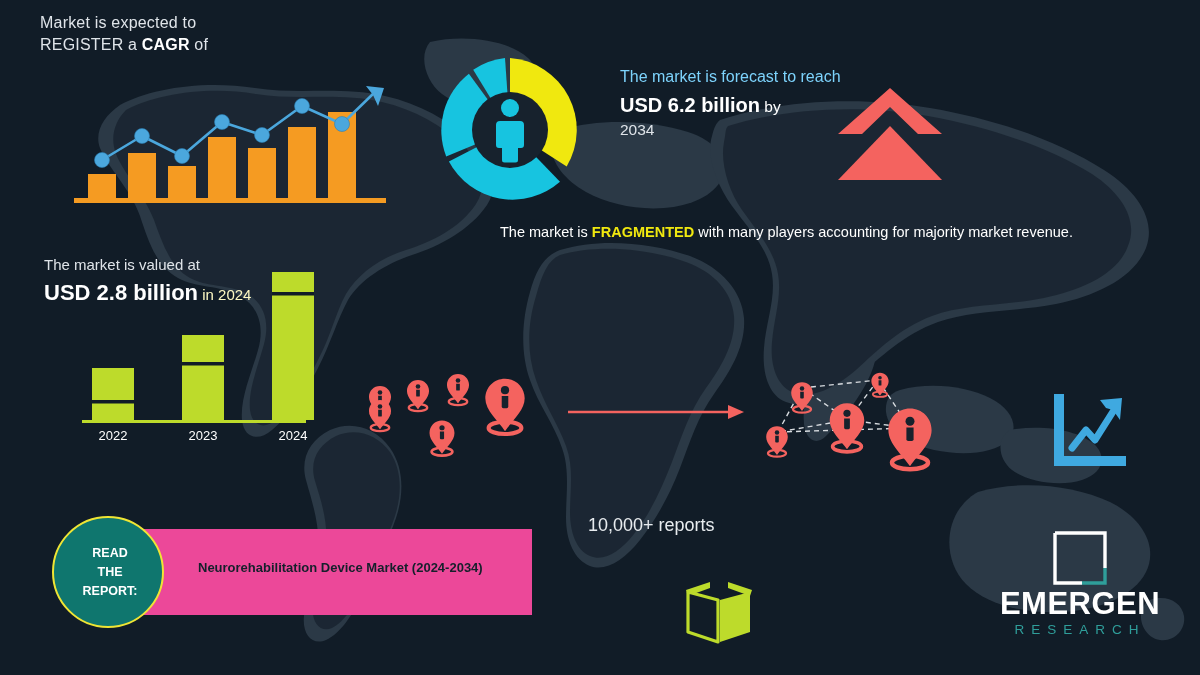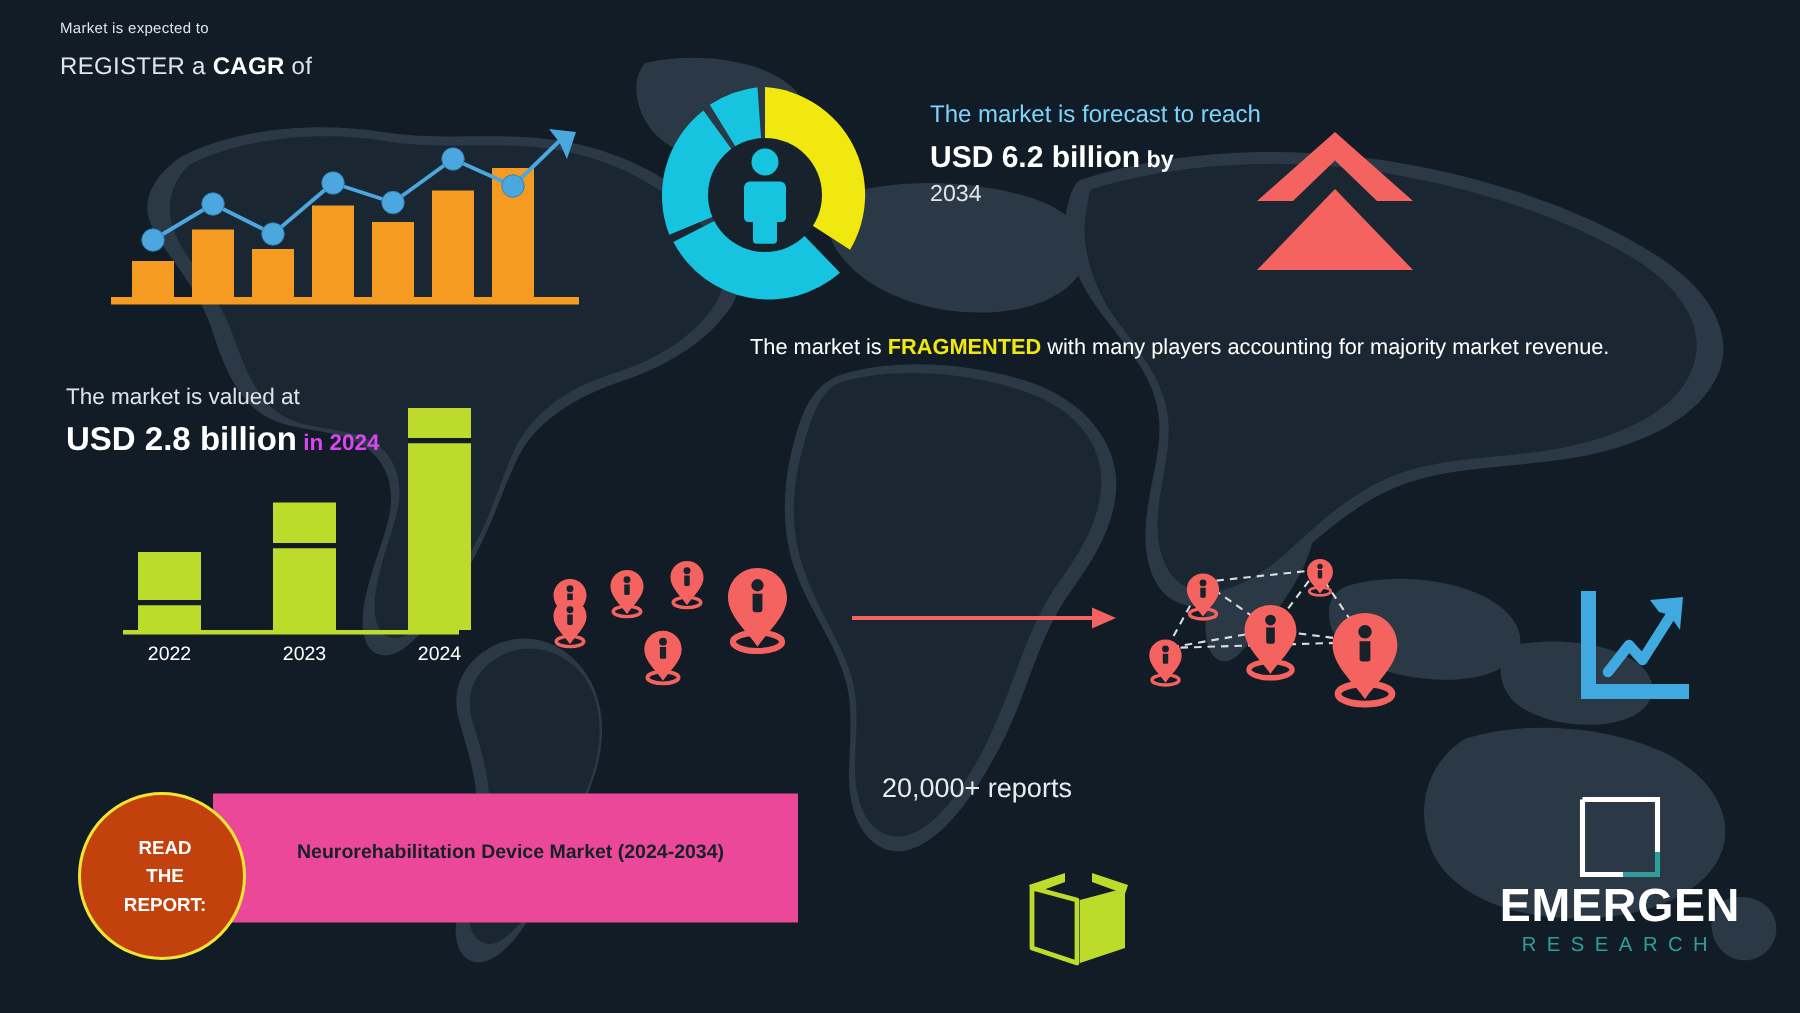--- a/index.html
+++ b/index.html
@@ -10,62 +10,62 @@
     background:#111c27;
   }
   .stage { position:absolute; inset:0; }
 
   
   .map-bg { position:absolute; inset:0; background:#111c27; }
   .map-svg { position:absolute; left:0; top:0; width:1200px; height:675px; }
 
   
   #cagr-block { position:absolute; left:40px; top:14px; width:360px; height:62px; }
-  #cagr-line1 { position:absolute; left:0; top:0; font-size:10px; color:#dfe4e9; letter-spacing:.2px;text-align:right; }
+  #cagr-line1 { position:absolute; left:0; top:0; font-size:16px; color:#dfe4e9; letter-spacing:.2px;text-align:right; }
   #cagr-line2 { position:absolute; left:0; top:22px; font-size:16px; color:#dfe4e9; letter-spacing:.2px; }
   #cagr-line2 .b { font-weight:bold; color:#ffffff; }
   #cagr-value { position:absolute; left:220px; top:-8px; font-size:54px; font-weight:bold; color:#ffffff; letter-spacing:-1px; line-height:1; }
 
   
   #combo-chart { position:absolute; left:70px; top:82px; width:320px; height:125px; }
 
   
   #donut-wrap { position:absolute; left:430px; top:50px; width:160px; height:160px; }
 
   
   #forecast-block { position:absolute; left:620px; top:66px; width:230px; }
   #forecast-l1 { font-size:16px; color:#7dd3fc; line-height:21px; }
   #forecast-l2 { font-size:20px; font-weight:bold; color:#ffffff; margin-top:6px; line-height:24px; }
-  #forecast-l2 .sm { font-size:15.5px; font-weight:bold; }
+  #forecast-l2 .sm { font-size:15.5px; font-weight:normal; }
   #forecast-l3 { font-size:15.5px; color:#dfe4e9; line-height:21px; }
 
   
   #chevrons { position:absolute; left:838px; top:88px; width:104px; height:92px; }
 
   
   #fragmented { position:absolute; left:500px; top:220px; width:640px; font-size:14.5px; color:#ffffff; line-height:24px; }
   #fragmented .hl { color:#f0e80f; font-weight:bold; }
 
   
   #value-block { position:absolute; left:44px; top:256px; width:300px; }
   #value-l1 { font-size:15px; color:#dfe4e9; }
   #value-l2 { margin-top:7px; font-size:22px; font-weight:bold; color:#ffffff; }
-  #value-l2 .sm { font-size:15px; font-weight:700; color:#d946ef; }
+  #value-l2 .sm { font-size:15px; font-weight:400; color:#fef9c3; }
 
   
   #green-chart { position:absolute; left:74px; top:270px; width:240px; height:175px; }
 
   
   #pin-scene { position:absolute; left:350px; top:360px; width:600px; height:125px; }
 
   
   #read-report { position:absolute; left:52px; top:516px; width:480px; height:112px; }
   #rr-bar { position:absolute; left:90px; top:13px; width:390px; height:86px; background:#ec4899; }
   #rr-title { position:absolute; left:56px; top:31px; font-size:13px; font-weight:bold; color:#15202b; white-space:nowrap; }
-  #rr-circle { position:absolute; left:0; top:12px; width:112px; height:112px; border-radius:50%; border:2.5px solid #efe534; background:#c2410c; }
+  #rr-circle { position:absolute; left:0; top:0; width:112px; height:112px; border-radius:50%; border:2.5px solid #efe534; background:#0f766e; }
   #rr-label { position:absolute; left:0; top:26px; width:112px; text-align:center; font-size:12.5px; font-weight:bold; color:#ffffff; line-height:19px; }
 
   
   #reports-block { position:absolute; left:588px; top:512px; width:240px; }
   #rep-l1 { font-size:18px; color:#e8ecef; line-height:27px; }
   #rep-l2 { font-size:18px; color:#e8ecef; line-height:27px; }
   #book-icon { position:absolute; left:92px; top:62px; width:78px; height:70px; }
 
   
   #growth-icon { position:absolute; left:1048px; top:392px; width:80px; height:78px; }
@@ -301,21 +301,21 @@
   <div id="read-report">
     <div id="rr-bar">
       <div id="rr-title">Neurorehabilitation Device Market (2024-2034)</div>
     </div>
     <div id="rr-circle">
       <div id="rr-label">READ<br>THE<br>REPORT:</div>
     </div>
   </div>
 
   <div id="reports-block">
-    <div id="rep-l1">20,000+ reports</div>
+    <div id="rep-l1">10,000+ reports</div>
     <div id="book-icon">
       <svg width="78" height="70" viewBox="0 0 78 70" xmlns="http://www.w3.org/2000/svg">
         <path d="M6 16 L30 8 L30 14 L8 22 Z" fill="#bddb2b"></path>
         <path d="M72 16 L48 8 L48 14 L70 22 Z" fill="#bddb2b"></path>
         <path d="M8 18 L38 26 L38 68 L8 58 Z" fill="#111c27" stroke="#bddb2b" stroke-width="3.2" stroke-linejoin="round"></path>
         <path d="M70 18 L40 26 L40 68 L70 58 Z" fill="#bddb2b"></path>
       </svg>
     </div>
   </div>
 

